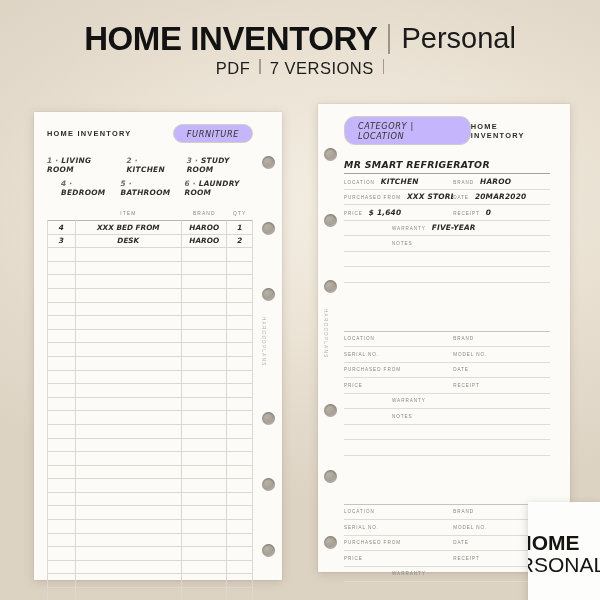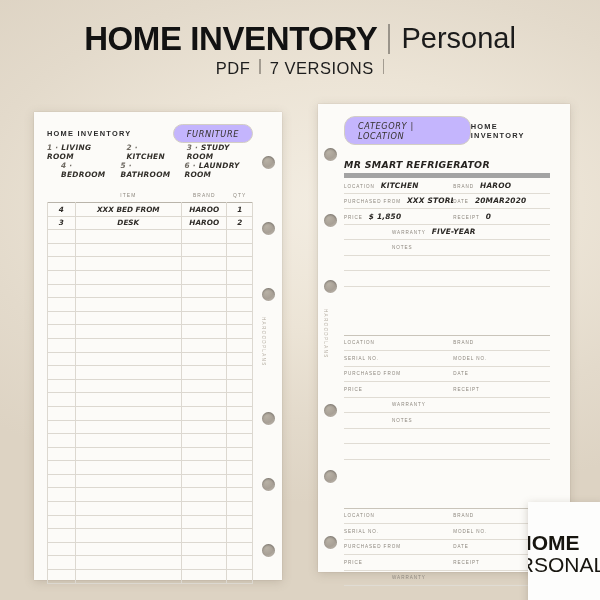--- a/index.html
+++ b/index.html
@@ -57,21 +57,21 @@
   
   .lp-inner{position:absolute;left:13px;top:12px;width:206px;}
   .lp-head{display:flex;align-items:center;justify-content:space-between;}
   .lp-logo{font-size:7.4px;font-weight:700;letter-spacing:1.25px;color:#2b2b2b;}
   .pill{
     border:1px solid #d3cec4;border-radius:11px;padding:3.5px 13px;
     font-size:8.2px;letter-spacing:.6px;color:#35312c;
     font-family:"DejaVu Sans",sans-serif;font-style:italic;font-weight:400;
     background:#c4b5fd;
   }
-  .legend{display:flex;flex-direction:column;
+  .legend{margin-top:13px;display:flex;flex-direction:column;gap:5px;
     font-family:"DejaVu Sans",sans-serif;font-style:italic;font-weight:600;}
   .legend-line{display:flex;gap:12px;font-size:7.4px;color:#33302b;letter-spacing:.3px;}
   .legend-line.indent{padding-left:14px;}
   .lg-n{color:#6f6a62;}
 
   table.inv{border-collapse:collapse;width:100%;margin-top:13px;table-layout:fixed;}
   table.inv th{
     font-size:4.9px;letter-spacing:1.1px;color:#8d877e;font-weight:400;
     padding-bottom:4px;text-align:center;border:none;
   }
@@ -86,21 +86,21 @@
 
   
   .rp-inner{position:absolute;left:26px;top:12px;width:206px;}
   .rp-head{display:flex;align-items:center;justify-content:space-between;}
   .rp-logo{font-size:7.4px;font-weight:700;letter-spacing:1.25px;color:#2b2b2b;}
 
   .entry{margin-top:14px;}
   .entry-title{
     font-family:"DejaVu Sans",sans-serif;font-style:italic;font-weight:600;
     font-size:9.4px;color:#262320;letter-spacing:.3px;
-    border-bottom:5px solid #a3a3a3;padding-bottom:3px;
+    border-bottom:1px solid #a3a3a3;padding-bottom:3px;
   }
   .entry-title.blank{color:transparent;border-bottom:1px solid #c9c4ba;min-height:11px;}
   .frow{display:flex;border-bottom:1px solid #e0dcd4;height:14.5px;align-items:center;}
   .fcell{display:flex;align-items:baseline;gap:6px;overflow:hidden;}
   .fcell.left{width:53%;} .fcell.right{width:47%;}
   .fcell.full{width:100%;padding-left:48px;}
   .flab{font-size:4.6px;letter-spacing:.95px;color:#8d877e;white-space:nowrap;flex:none;}
   .fval{
     font-family:"DejaVu Sans",sans-serif;font-style:italic;font-weight:600;
     font-size:7.4px;color:#2b2825;letter-spacing:.2px;white-space:nowrap;
@@ -374,21 +374,21 @@
                 <span class="fval">XXX STORE</span>
               </span>
               <span class="fcell right">
                 <span class="flab">DATE</span>
                 <span class="fval">20MAR2020</span>
               </span>
             </div>
             <div class="frow">
               <span class="fcell left">
                 <span class="flab">PRICE</span>
-                <span class="fval">$ 1,850</span>
+                <span class="fval">$ 1,640</span>
               </span>
               <span class="fcell right">
                 <span class="flab">RECEIPT</span>
                 <span class="fval">0</span>
               </span>
             </div>
             <div class="frow">
               <span class="fcell full">
                 <span class="flab">WARRANTY</span>
                 <span class="fval">FIVE-YEAR</span>

